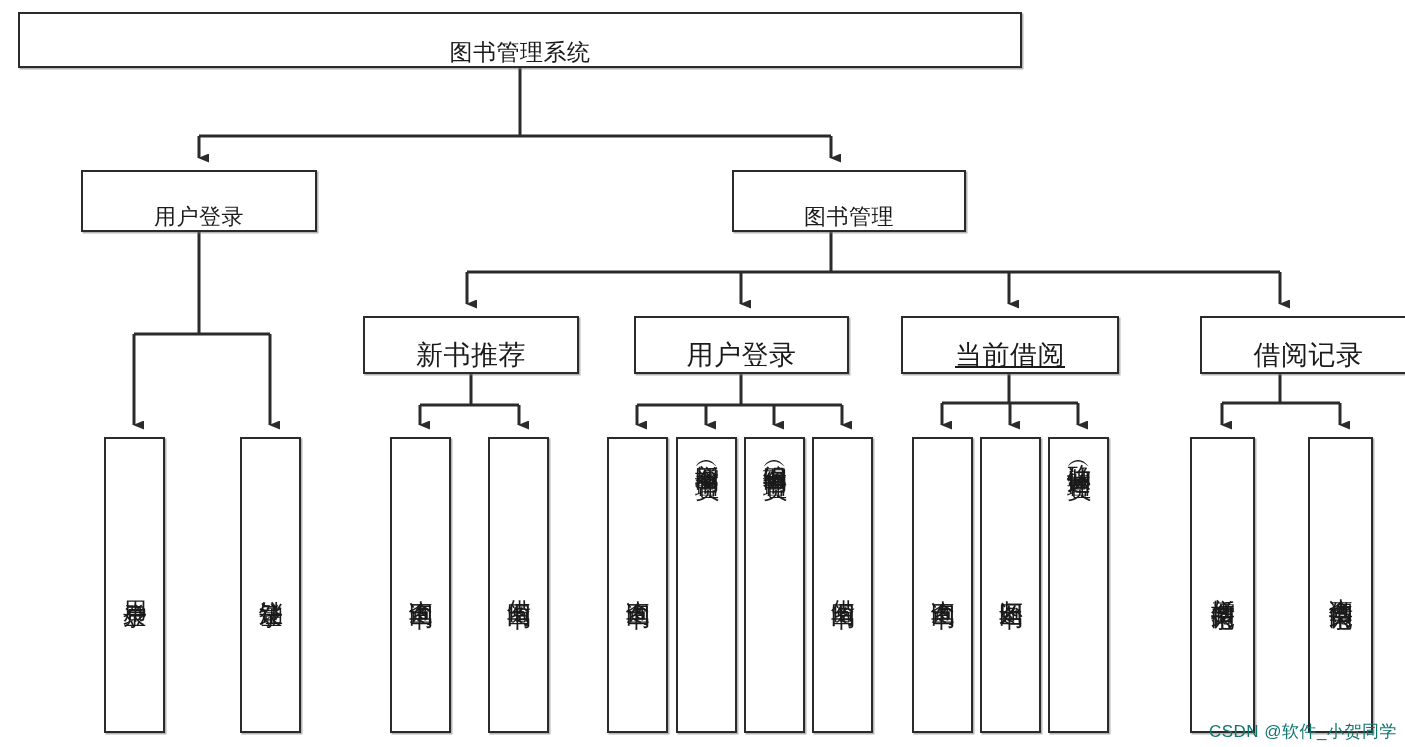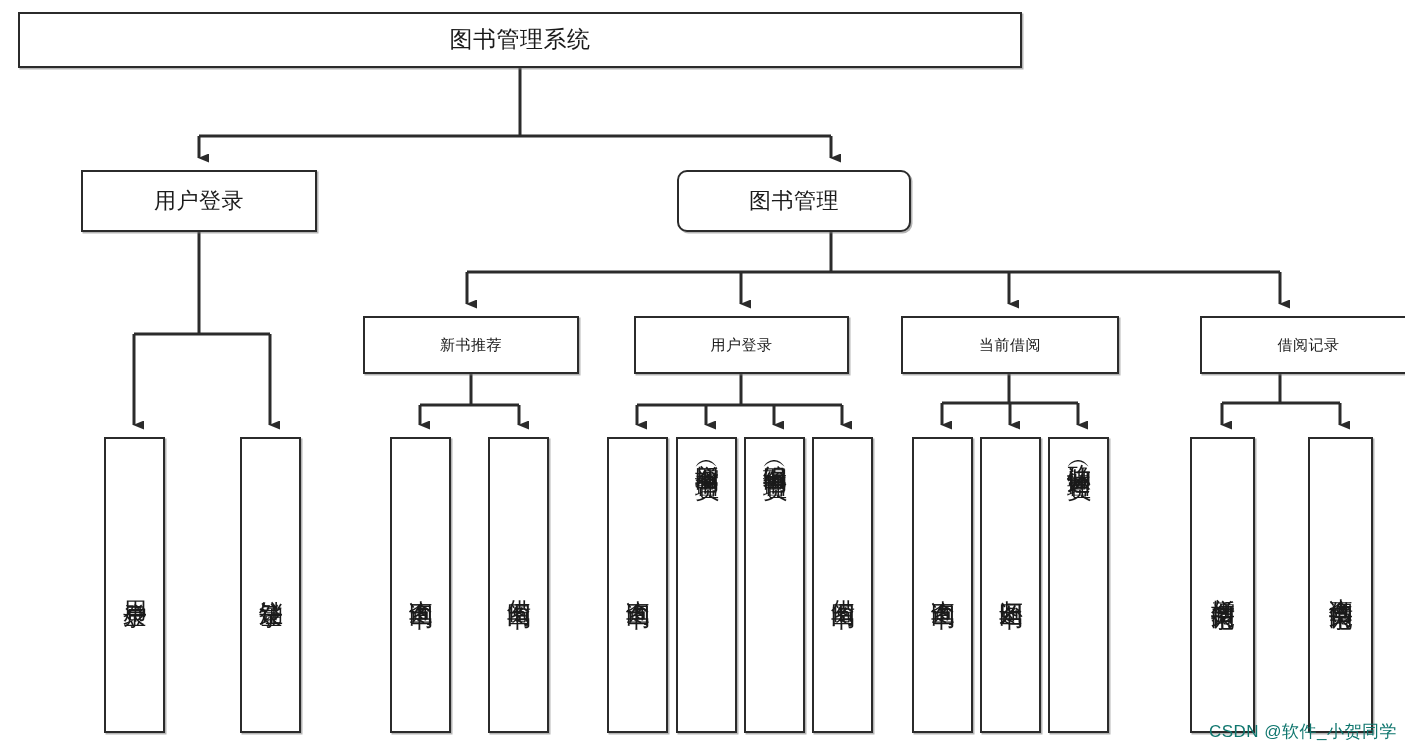--- a/index.html
+++ b/index.html
@@ -27,38 +27,38 @@
     height: 747px;
     pointer-events: none;
   }
   
   .node-box {
     position: absolute;
     box-sizing: border-box;
     background: #ffffff;
     border: 2px solid #2b2b2b;
     display: flex;
-    align-items: center;
+    align-items: flex-end;
     justify-content: center;
     text-align: center;
     color: #1a1a1a;
     box-shadow: 1.5px 1.5px 0 rgba(120,120,120,0.55);
   }
   .node-box .node-label {
     line-height: 1.18;
     letter-spacing: 0.5px;
   }
   .level-root .node-label {
     font-size: 23px;
   }
   .level-1 .node-label {
     font-size: 22px;
   }
   .level-2 .node-label {
-    font-size: 15px;
+    font-size: 27px;
   }
   
   .leaf-box {
     align-items: flex-start;
     justify-content: center;
     padding-top: 6px;
   }
   .leaf-box .node-label {
     writing-mode: vertical-rl;
     text-orientation: upright;
@@ -140,31 +140,31 @@
     </g>
   </svg>
 
   <div class="node-box level-root" id="box-root" style="left: 18px; top: 12px; width: 1004px; height: 56px;">
     <span class="node-label">图书管理系统</span>
   </div>
 
   <div class="node-box level-1" id="box-l1-0" style="left: 81px; top: 170px; width: 236px; height: 62px;">
     <span class="node-label">用户登录</span>
   </div>
-  <div class="node-box level-1" id="box-l1-1" style="left: 677px; top: 170px; width: 234px; height: 62px; border-radius: 10px;">
+  <div class="node-box level-1" id="box-l1-1" style="left: 732px; top: 170px; width: 234px; height: 62px;">
     <span class="node-label">图书管理</span>
   </div>
 
   <div class="node-box level-2" id="box-l2-0" style="left: 363px; top: 316px; width: 216px; height: 58px;">
     <span class="node-label">新书推荐</span>
   </div>
   <div class="node-box level-2" id="box-l2-1" style="left: 634px; top: 316px; width: 215px; height: 58px;">
     <span class="node-label">用户登录</span>
   </div>
-  <div class="node-box level-2" id="box-l2-2" style="left: 901px; top: 316px; width: 218px; height: 58px;">
+  <div class="node-box level-2" id="box-l2-2" style="left: 901px; top: 316px; width: 218px; height: 58px; text-decoration: underline;">
     <span class="node-label">当前借阅</span>
   </div>
   <div class="node-box level-2" id="box-l2-3" style="left: 1172px; top: 316px; width: 217px; height: 58px; margin-left: 28px;">
     <span class="node-label">借阅记录</span>
   </div>
 
   <div class="node-box leaf-box leaf-centered" id="box-leaf-0" style="left: 104px; top: 437px; width: 61px; height: 296px;">
     <span class="node-label">用户登录</span>
   </div>
   <div class="node-box leaf-box leaf-centered" id="box-leaf-1" style="left: 240px; top: 437px; width: 61px; height: 296px;">

